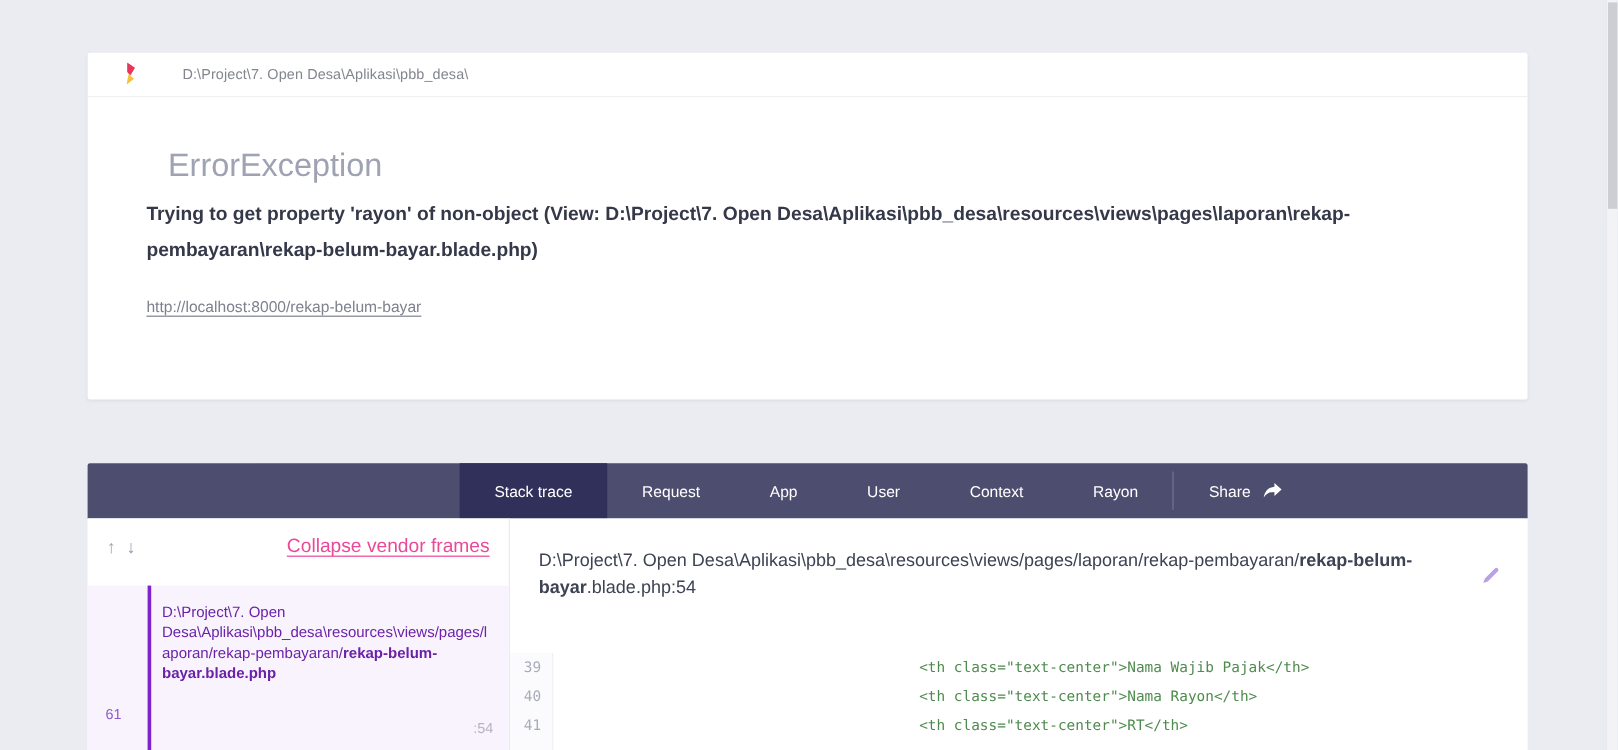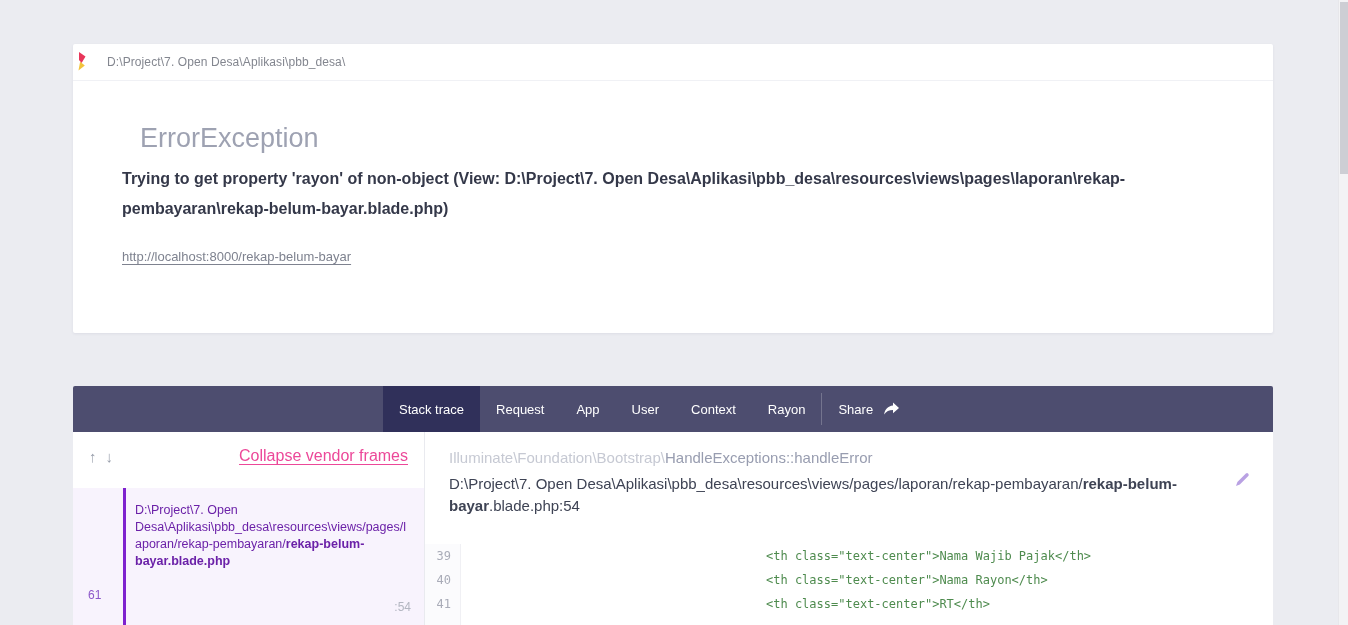--- a/index.html
+++ b/index.html
@@ -12,21 +12,21 @@
   }
 
   
   .card {
     position:absolute; left:73px; top:44px; width:1200px; height:289px;
     background:#ffffff; border-radius:2px;
     box-shadow:0 1px 3px rgba(40,40,80,0.07);
   }
   .card-header {
     height:37px; border-bottom:1px solid #f0f1f5;
-    display:flex; align-items:center; padding-left:1px;
+    display:flex; align-items:center; padding-left:28px;gap:18px;
   }
   .logo { width:16px; height:20px; flex-shrink:0; }
   .app-path { margin-left:17px; font-size:12px; color:#83868f; letter-spacing:0.1px; }
   .card-body { padding:42px 48px 0 49px; }
   .exc-class { font-size:27px; font-weight:400; color:#9ea2b2; margin-bottom:10px;margin-left:18px; }
   .exc-message {
     font-size:16px; font-weight:700; color:#343849;
     line-height:30px; max-width:1015px; overflow-wrap:break-word;
   }
   .exc-url-wrap { margin-top:23px; }
@@ -36,21 +36,21 @@
   }
 
   
   .nav {
     position:absolute; left:73px; top:386px; width:1200px; height:46px;
     background:#4d4d6f; border-radius:2px 2px 0 0;
     display:flex; align-items:stretch;
   }
   .nav-spacer { width:310px; }
   .tab {
-    display:flex; align-items:center; padding:0 16px;
+    display:flex; align-items:center; padding:0 29px;
     color:#ffffff; font-size:13px; cursor:pointer; white-space:nowrap;text-align:center;
   }
   .tab.active { background:#30305a; }
   .nav-divider { width:1px; background:rgba(255,255,255,0.22); margin:7px 0; }
   .tab .share-arrow { margin-left:10px; width:17px; height:14px; }
 
   
   .main {
     position:absolute; left:73px; top:432px; width:1200px; height:193px;
     background:#ffffff; display:flex; overflow:hidden;
@@ -184,23 +184,20 @@
         <div class="frame-path">
           <span>D:\Project\7. Open Desa\Aplikasi\pbb_desa\resources\views/pages/laporan/rekap-pembayaran/</span><b>rekap-belum-bayar.blade.php</b>
         </div>
         <span class="frame-index">61</span>
         <span class="frame-lineref">:54</span>
       </div>
     </div>
   </div>
 
   <div class="content">
-    <div class="method-line">
-      <span class="method-prefix">Illuminate\Foundation\Bootstrap\</span><span class="method-name">HandleExceptions::handleError</span>
-    </div>
     <div class="file-line">
       <span>D:\Project\7. Open Desa\Aplikasi\pbb_desa\resources\views/pages/laporan/rekap-pembayaran/</span><b>rekap-belum-bayar</b><span>.blade.php:54</span>
     </div>
     <svg class="pencil" viewBox="0 0 16 16">
       <path d="M11.9 1.6 a1.7 1.7 0 0 1 2.4 2.4 L5.8 12.5 L2 13.9 L3.4 10.1 Z" fill="#b9a1e3"></path>
     </svg>
 
     <div class="code">
       <div class="gutter">
         <div class="ln">39</div>

